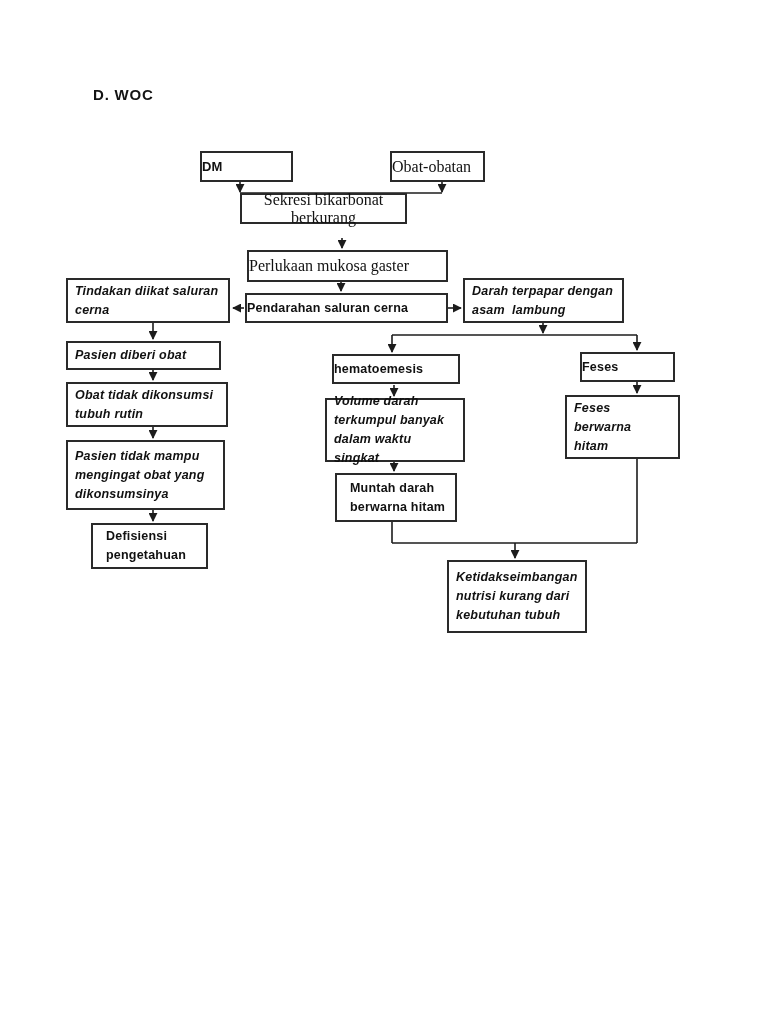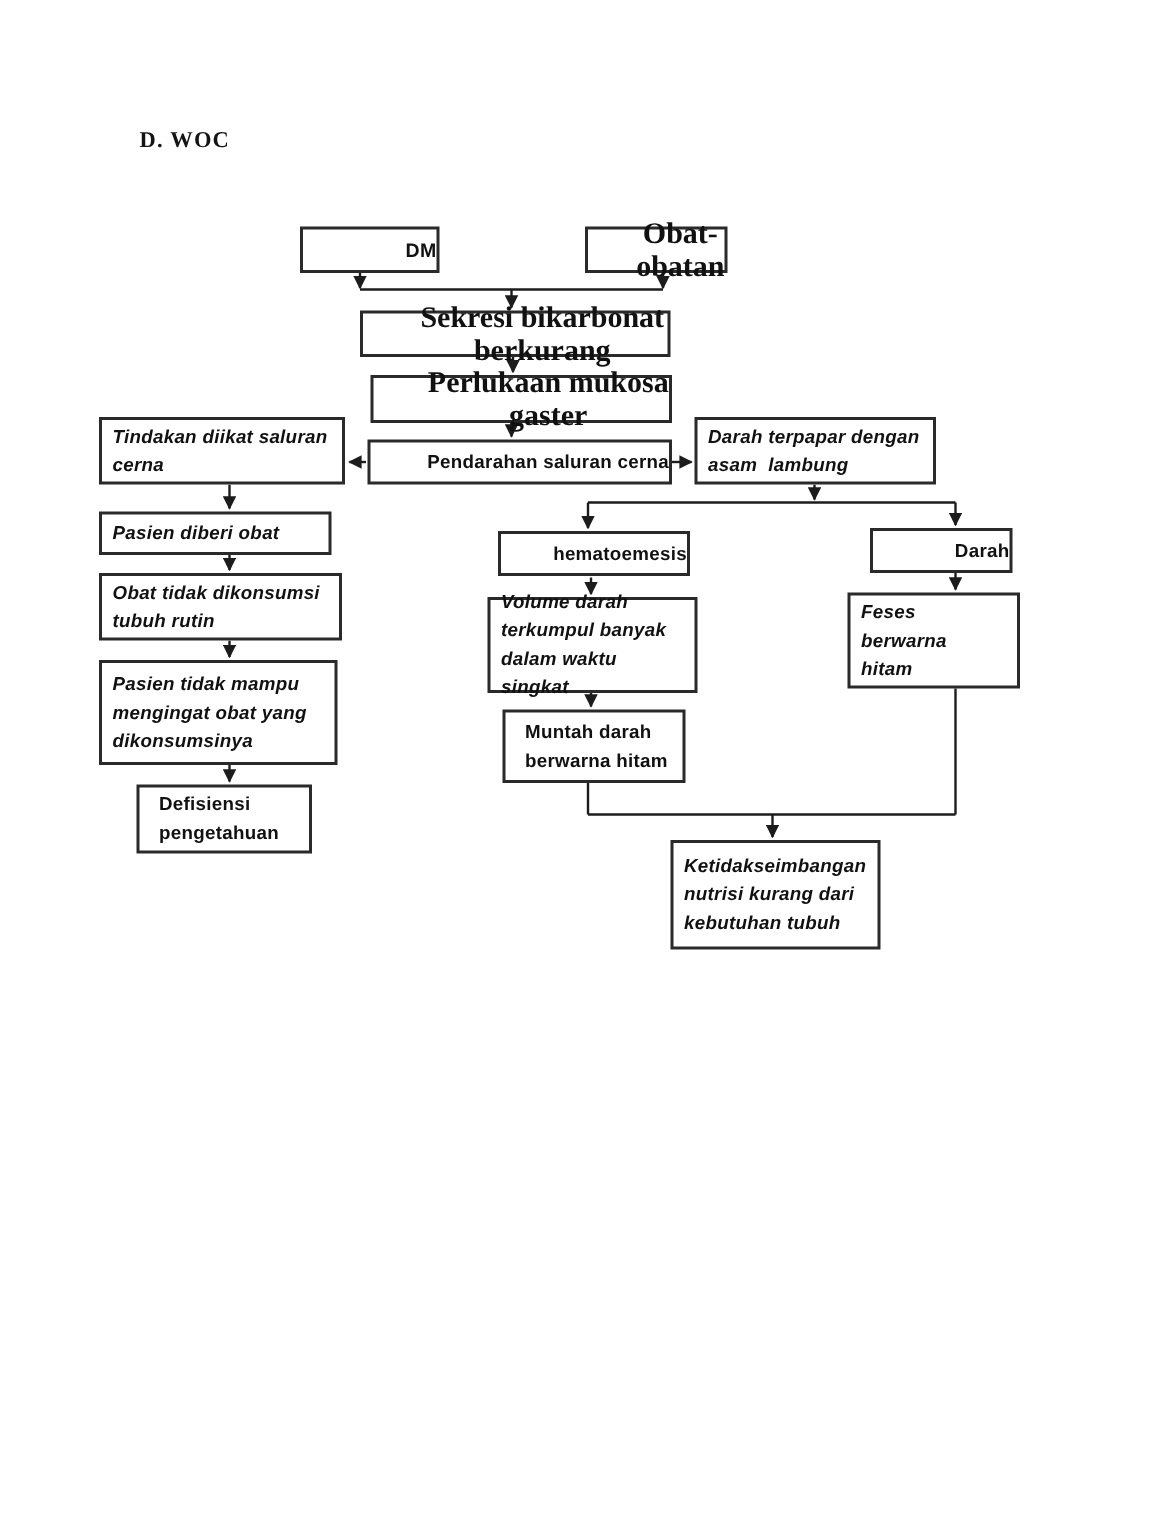--- a/index.html
+++ b/index.html
@@ -6,39 +6,39 @@
   .page{
     position:relative;
     width:768px;height:1024px;
     background:#ffffff;
     overflow:hidden;
     font-family:"Liberation Sans",sans-serif;
     color:#111111;
   }
   .doc-title{
     position:absolute;left:93px;top:86px;
-    font-family:Liberation Serif, serif;
+    font-family:Liberation Sans, sans-serif;
     font-weight:bold;font-size:15px;letter-spacing:0.8px;
     color:#141414;
   }
   .connectors{position:absolute;left:0;top:0;width:768px;height:1024px;}
   .node{
     position:absolute;box-sizing:border-box;
     background:#ffffff;border:2px solid #2a2a2a;
     display:flex;align-items:center;
   }
   .node .lbl{white-space:pre-wrap;display:block;}
   .sans{font-weight:bold;font-size:12.5px;letter-spacing:0.2px;line-height:19px;}
-  .serif{font-family:"Liberation Serif",serif;font-size:20px;line-height:1.1;font-weight:bold;}
-  .center{justify-content:flex-end;text-align:center;padding-left:36px;}
+  .serif{font-family:"Liberation Serif",serif;font-size:16px;line-height:1.1;}
+  .center{justify-content:flex-start;text-align:center;}
   .pad{padding:2px 7px;font-style:italic;}
   
   #n-dm{left:200px;top:151px;width:93px;height:31px;font-size:13px;}
   #n-obat{left:390px;top:151px;width:95px;height:31px;}
-  #n-sekresi{left:240px;top:207px;width:207px;height:31px;}
+  #n-sekresi{left:240px;top:193px;width:167px;height:31px;}
   #n-perlukaan{left:247px;top:250px;width:201px;height:32px;}
   #n-tindakan{left:66px;top:278px;width:164px;height:45px;}
   #n-pendarahan{left:245px;top:293px;width:203px;height:30px;}
   #n-darah{left:463px;top:278px;width:161px;height:45px;}
   #n-pasien-diberi{left:66px;top:341px;width:155px;height:29px;}
   #n-obat-tidak{left:66px;top:382px;width:162px;height:45px;}
   #n-pasien-tidak{left:66px;top:440px;width:159px;height:70px;}
   #n-defisiensi{left:91px;top:523px;width:117px;height:46px;padding-left:13px;}
   #n-hematoemesis{left:332px;top:354px;width:128px;height:30px;}
   #n-volume{left:325px;top:398px;width:140px;height:64px;}
@@ -146,21 +146,21 @@
 berwarna hitam</span>
   </div>
 
   <div class="node sans pad" id="n-volume">
     <span class="lbl">Volume darah
 terkumpul banyak
 dalam waktu singkat</span>
   </div>
 
   <div class="node sans center" id="n-melena">
-    <span class="lbl">Darah</span>
+    <span class="lbl">Feses</span>
   </div>
 
   <div class="node sans pad" id="n-feses">
     <span class="lbl">Feses berwarna
 hitam</span>
   </div>
 
   <div class="node sans pad" id="n-ketidak">
     <span class="lbl">Ketidakseimbangan
 nutrisi kurang dari

